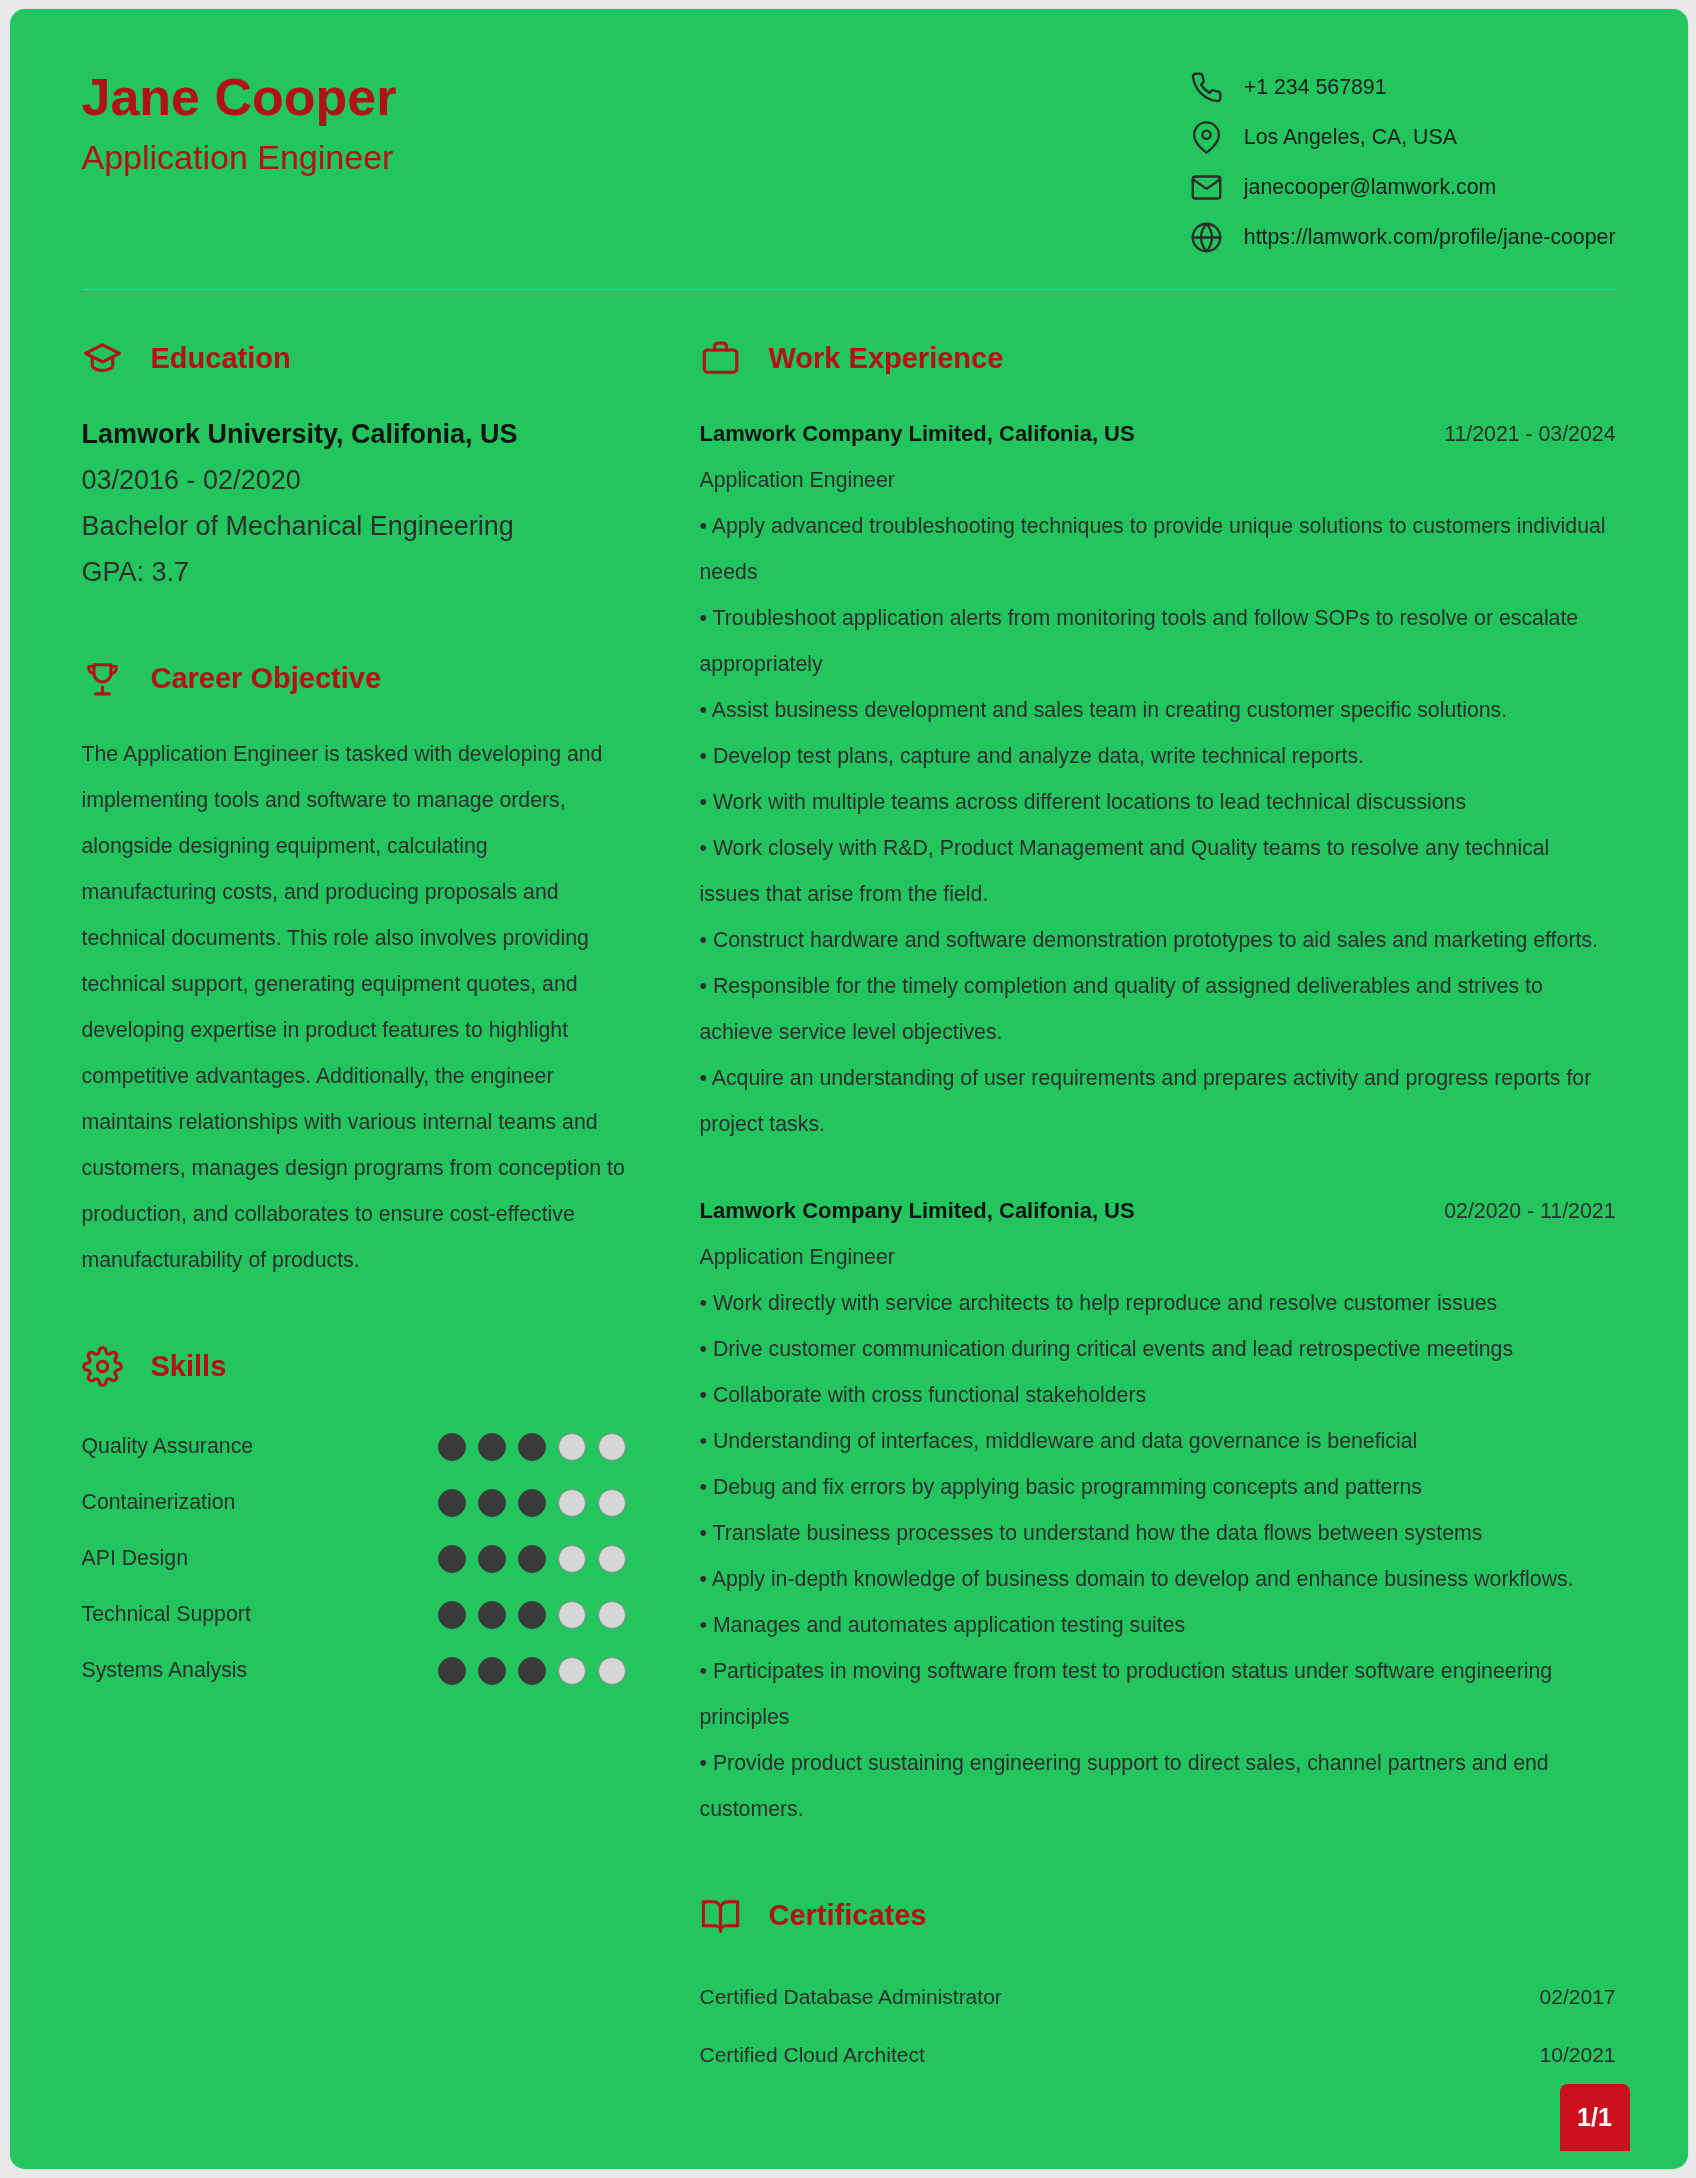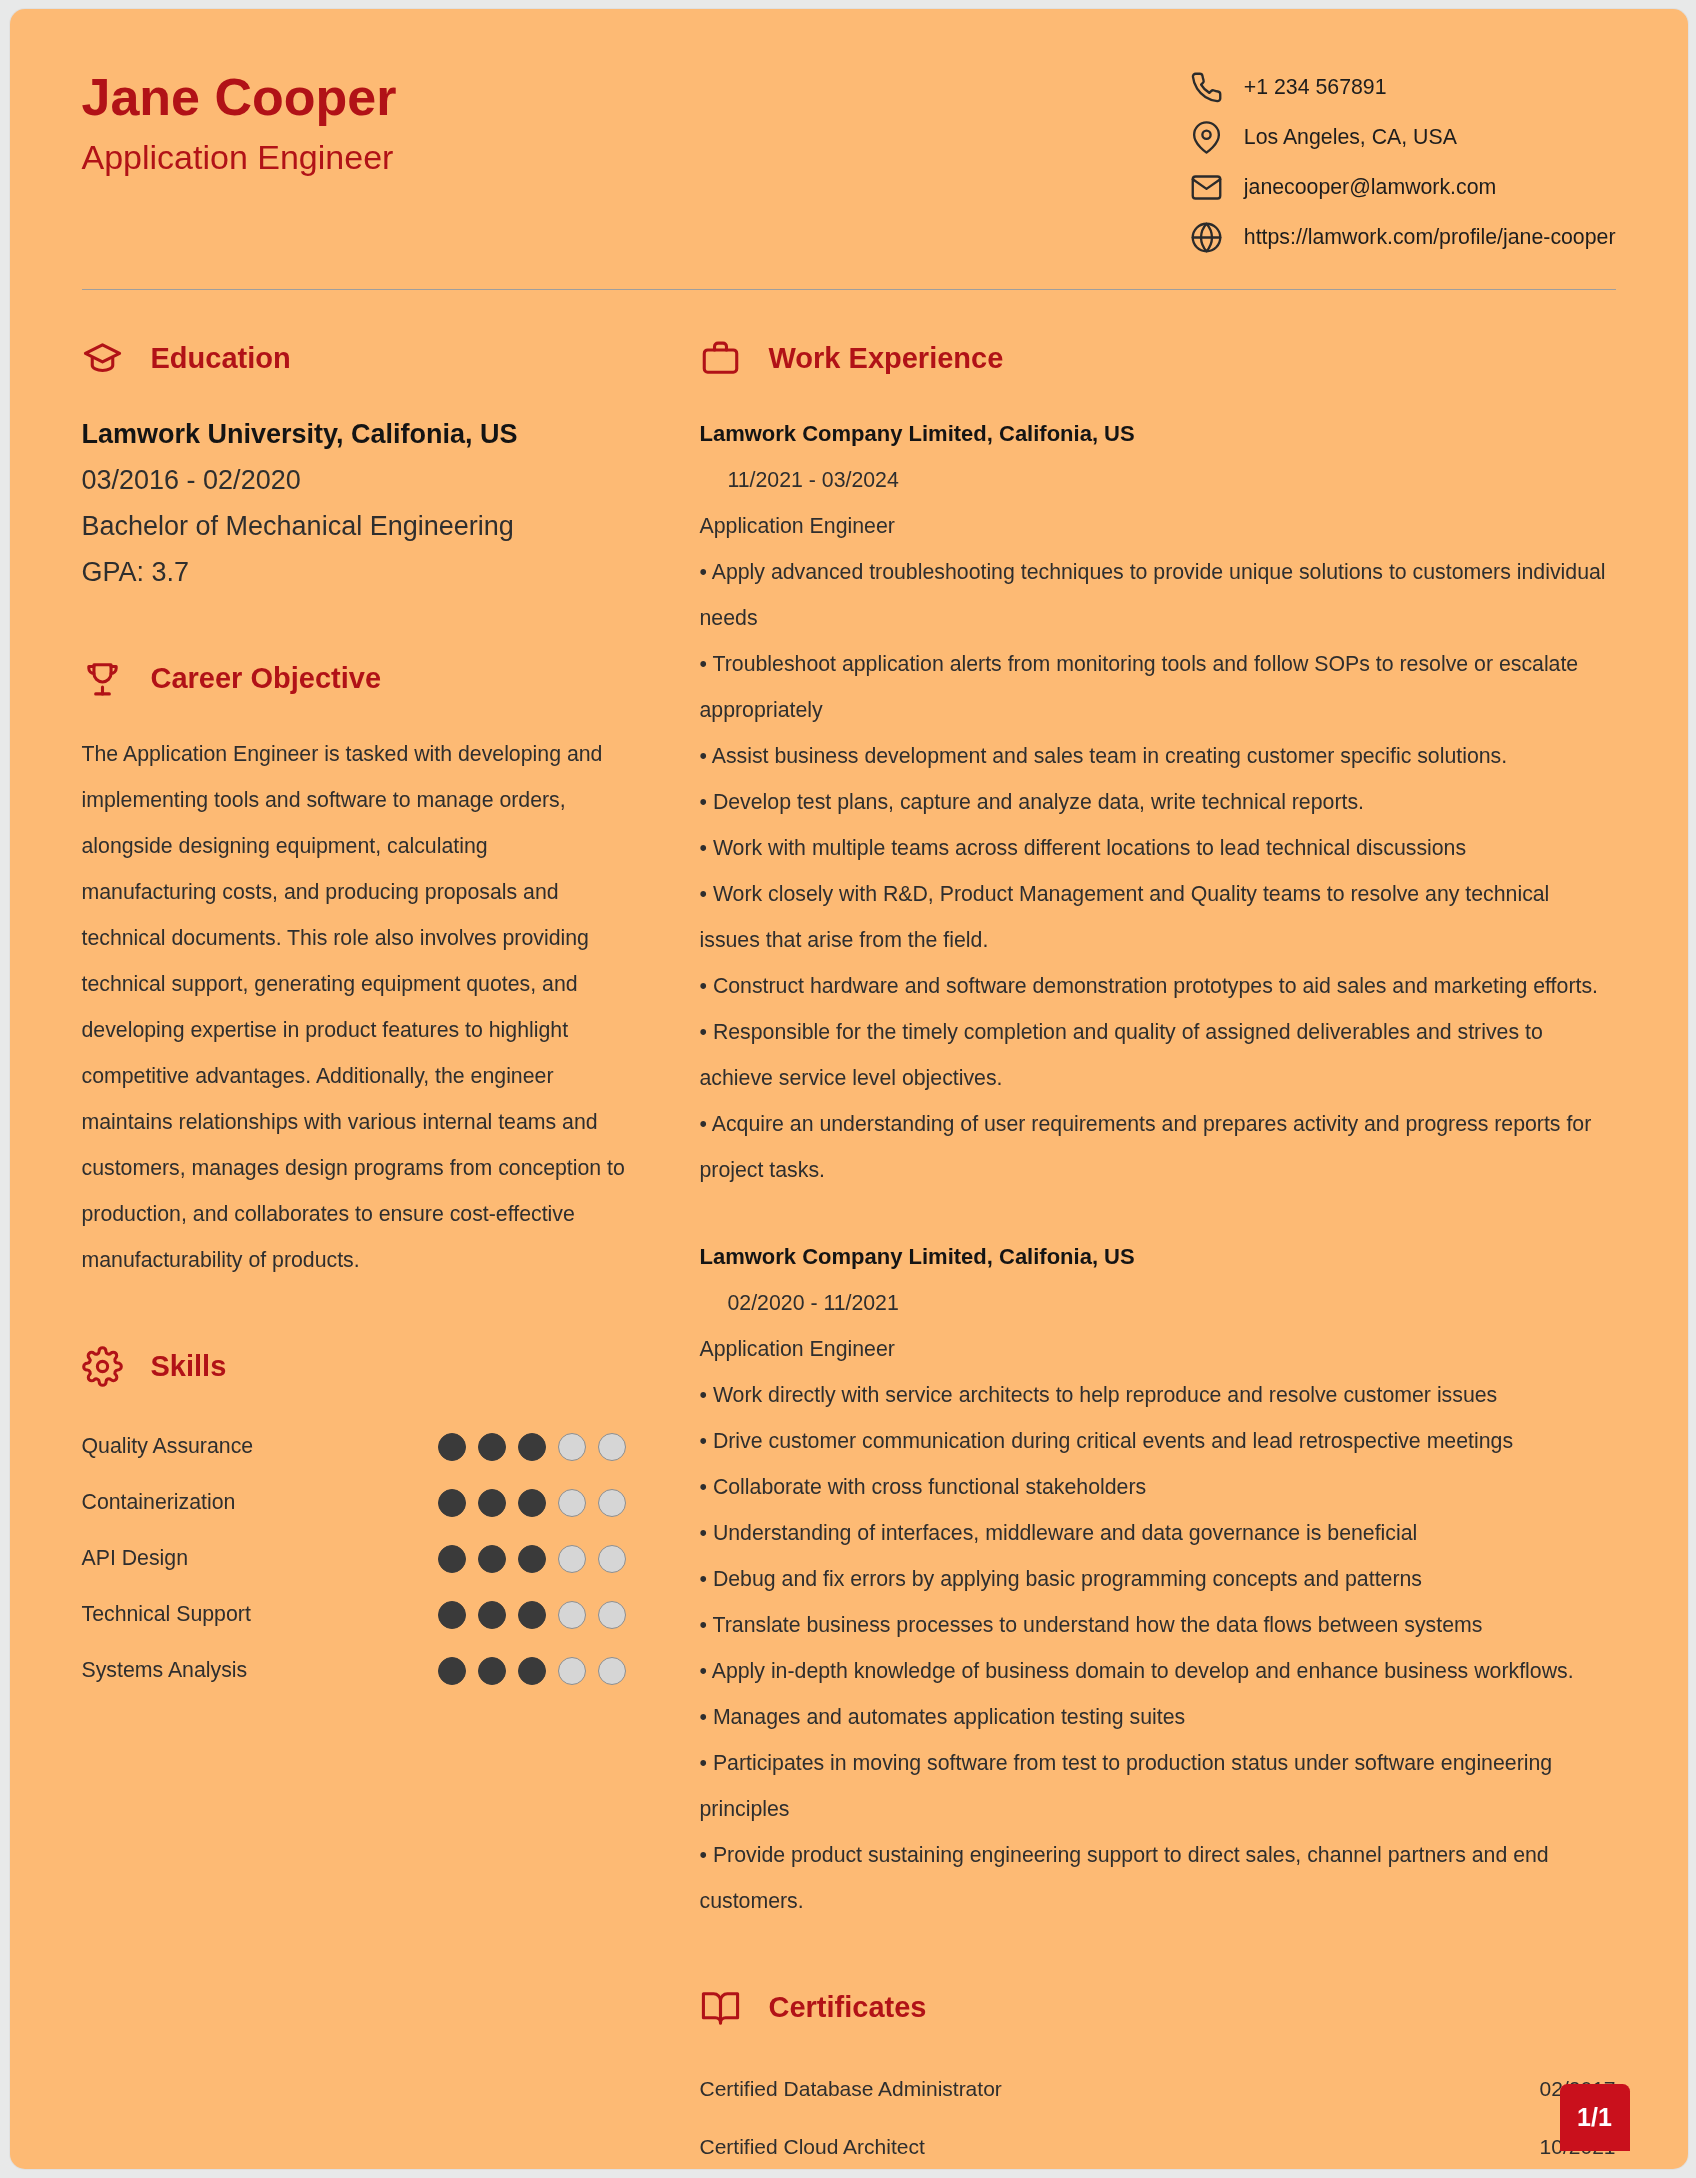--- a/index.html
+++ b/index.html
@@ -7,21 +7,21 @@
   body {
     width: 1697px; height: 2179px;
     background: #e8e9e9;
     font-family: "Liberation Sans", sans-serif;
     color: #2e2e2e;
   }
   .page {
     position: relative;
     width: 1678px; height: 2160px;
     margin: 9.3px auto;
-    background: #fdba74;
+    background: #22c55e;
     border-radius: 15px;
     box-shadow: 0 0 0 0.9px #e0e0e0;
     padding: 58px 72px 0;
     overflow: hidden;
   }
 
   
   .header {
     display: flex; justify-content: space-between; align-items: flex-start;
     padding-bottom: 35px;
@@ -51,21 +51,21 @@
   .objective { margin: 0; font-size: 21.3px; line-height: 46px; color: #2e2e2e; }
 
   
   .skill-row { display: flex; align-items: center; justify-content: space-between; height: 56px; font-size: 21.3px; }
   .dots { display: flex; gap: 12px; }
   .dot { width: 28px; height: 28px; border-radius: 50%; background: #d6d6d6; border: 1.9px solid #8e8e8e; }
   .dot.filled { background: #3a3a3a; border-color: #3a3a3a; }
 
   
   .job { margin-bottom: 41px; }
-  .job-head { display: flex; justify-content: space-between; align-items: baseline; font-size: 21.3px; line-height: 46px; flex-direction: column; }
+  .job-head { display: flex; justify-content: space-between; align-items: baseline; font-size: 21.3px; line-height: 46px; }
   .job-company { font-weight: 700; color: #141414; font-size: 22px; }
   .job-dates { color: #2e2e2e; white-space: nowrap; padding-left: 28px; }
   .job-role { font-size: 21.3px; line-height: 46px; }
   .bullets { list-style: none; margin: 0; padding: 0; font-size: 21.3px; line-height: 46px; }
   .bullets li::before { content: "• "; }
 
   
   .cert-row { display: flex; justify-content: space-between; align-items: flex-start; font-size: 21px; line-height: 58px; }
   .cert-date { white-space: nowrap; padding-left: 28px; }
 

